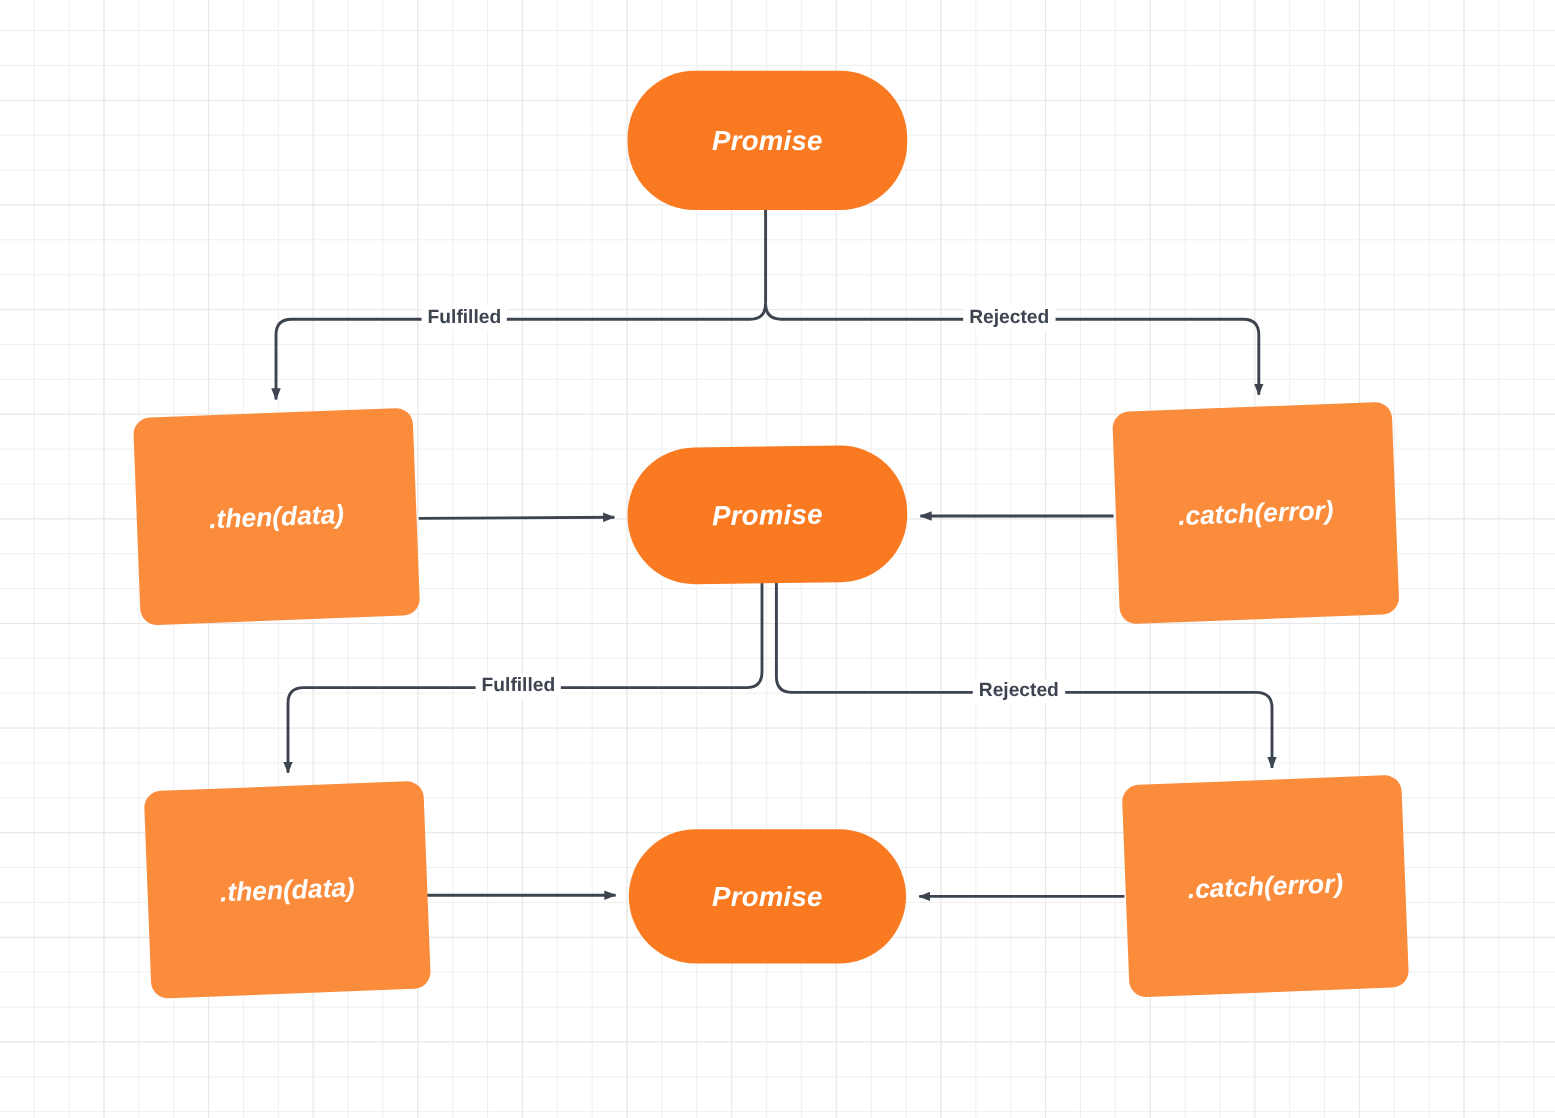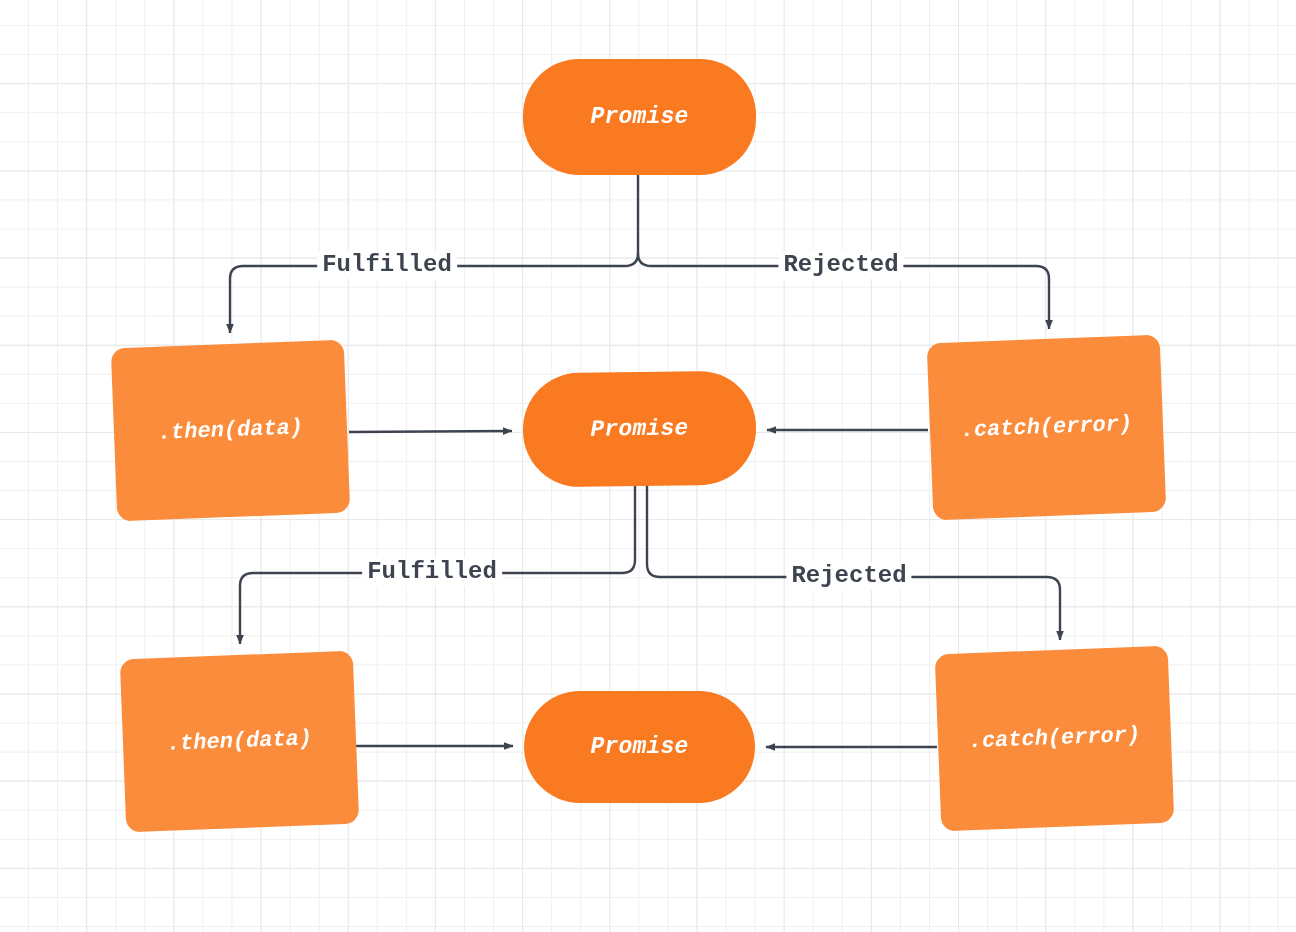--- a/index.html
+++ b/index.html
@@ -18,21 +18,21 @@
       linear-gradient(to right, #e8e8e8 1px, transparent 1px),
       linear-gradient(to bottom, #e8e8e8 1px, transparent 1px),
       linear-gradient(to right, #efefef 1px, transparent 1px),
       linear-gradient(to bottom, #efefef 1px, transparent 1px);
     background-size:
       87.2px 87.2px,
       87.2px 87.2px,
       29.07px 29.07px,
       29.07px 29.07px;
     background-position: -1px -4px, -1px -4px, -1px -4px, -1px -4px;
-    font-family: Liberation Mono, monospace;
+    font-family: Liberation Sans, sans-serif;
   }
   #edges {
     position: absolute;
     left: 0;
     top: 0;
     width: 1296px;
     height: 932px;
   }
   .node {
     position: absolute;
@@ -54,21 +54,21 @@
   }
   .node-handler {
     background: #fa8c3c;
     border-radius: 14px;
     font-size: 22px;
   }
   .edge-label {
     position: absolute;
     background: #ffffff;
     color: #3d4450;
-    font-size: 24px;
+    font-size: 16px;
     font-weight: bold;
     line-height: 1;
     padding: 2px 5px;
     white-space: nowrap;
     user-select: none;
     text-align: center;
   }
 </style>
 </head>
 <body>

